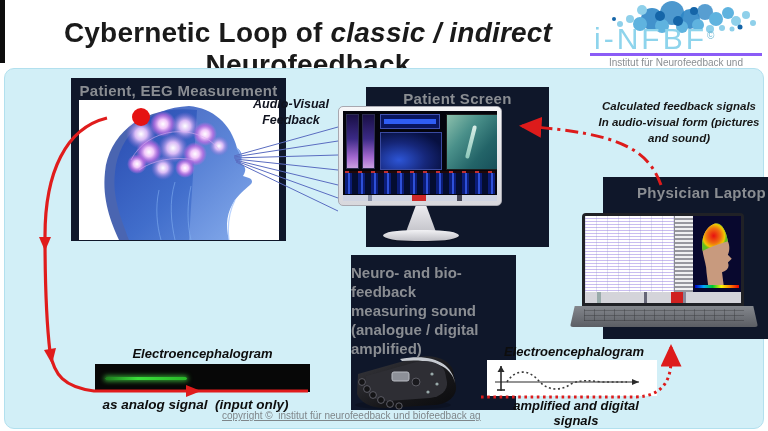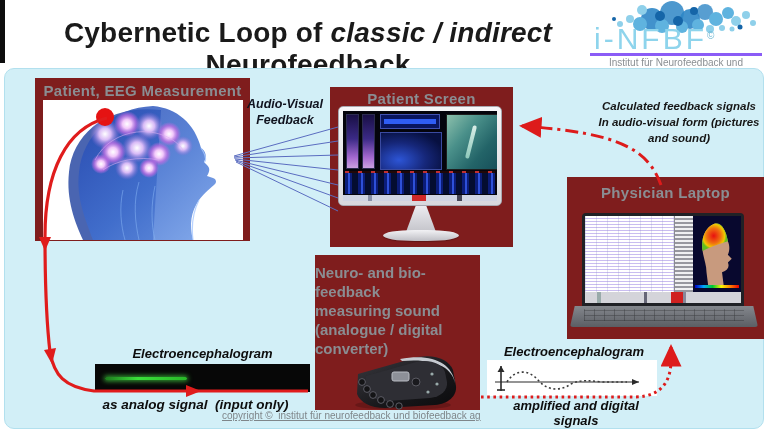--- a/index.html
+++ b/index.html
@@ -19,21 +19,21 @@
   .logo-word { position:absolute; left:4px; top:20px; width:168px; font-size:30px;
                color:#8ed4ec; letter-spacing:3px; font-weight:400; line-height:30px; }
   .logo-word sup { font-size:10px; color:#6fb8d4; letter-spacing:0; vertical-align:10px; }
   .logo-sub { position:absolute; left:0; top:52px; width:172px; font-size:10px;
               color:#8a8f93; text-align:center; border-top:3px solid #8b5cf6; padding-top:1px; }
 
   
   .panel { position:absolute; left:4px; top:68px; width:760px; height:361px;
            background:#d2eff7; border:1px solid #b2e0ee; border-radius:10px; }
 
-  .wbox { position:absolute; background:#7f1d1d; }
+  .wbox { position:absolute; background:#0f172a;margin-left:36px; }
   .box-title { position:absolute; left:0; right:0; text-align:center; color:#8a8d92;
                font-weight:bold; font-size:15px; letter-spacing:.3px; }
 
   
   .patient-box  { left:35px; top:78px;  width:215px; height:163px; }
   .patient-img  { position:absolute; left:7px; top:22px; width:202px; height:140px; }
 
   
   .screen-box   { left:330px; top:87px; width:183px; height:160px; }
   .monitor { position:absolute; left:338px; top:106px; width:164px; height:100px;
@@ -98,21 +98,21 @@
 
   
   .eeg-strip { position:absolute; left:95px; top:364px; width:215px; height:28px; background:#070707; }
   .eeg-green { position:absolute; left:10px; top:13px; width:82px; height:3px; border-radius:2px;
              background:linear-gradient(90deg,#1d7a1d,#3ae03a 40%,#28b828);
              box-shadow:0 0 5px 1px rgba(70,225,70,.8); }
   .wave-panel { position:absolute; left:487px; top:360px; width:170px; height:36px; background:#fff; }
 
   
   .ann { position:absolute; font-style:italic; font-weight:bold; text-align:center; color:#10131f; }
-  .ann-av    { left:240px; top:96px;  width:90px;  font-size:12.5px; line-height:1.3; }
+  .ann-av    { left:246px; top:96px;  width:90px;  font-size:12.5px; line-height:1.3; }
   .ann-calc  { left:590px; top:98px;  width:178px; font-size:11.5px; line-height:1.4; color:#161616; }
   .eeg-label { position:absolute; font-style:italic; font-weight:bold; font-size:13px;
                color:#0d0d0d; text-align:center; white-space:pre-wrap; }
   .lbl-analog-t  { left:115px; top:346px; width:175px; }
   .lbl-analog-c  { left:78px;  top:397px; width:235px; font-size:13.5px; }
   .lbl-digit-t   { left:494px; top:344px; width:160px; }
   .lbl-digit-c   { left:492px; top:398px; width:168px; }
   .copyright { position:absolute; left:222px; top:410px; width:370px; text-align:left;
                font-size:10px; color:#7f868a; white-space:pre-wrap;text-decoration:underline; }
 
@@ -265,21 +265,21 @@
   <div class="lap-base">
       <div class="lap-keys"></div>
     </div>
 
   <div class="wbox device-box">
     <div class="device-text">
       <div>Neuro- and bio-</div>
       <div>feedback</div>
       <div>measuring sound</div>
       <div>(analogue / digital</div>
-      <div>converter)</div>
+      <div>amplified)</div>
     </div>
   </div>
   <svg class="device-img" viewBox="0 0 126 58">
     <defs>
       <linearGradient id="devBody" x1="0" y1="0" x2="1" y2="1">
         <stop offset="0" stop-color="#3a3a40"></stop>
           <stop offset=".6" stop-color="#17171a"></stop>
           <stop offset="1" stop-color="#0b0b0d"></stop>
       </linearGradient>
     </defs>

